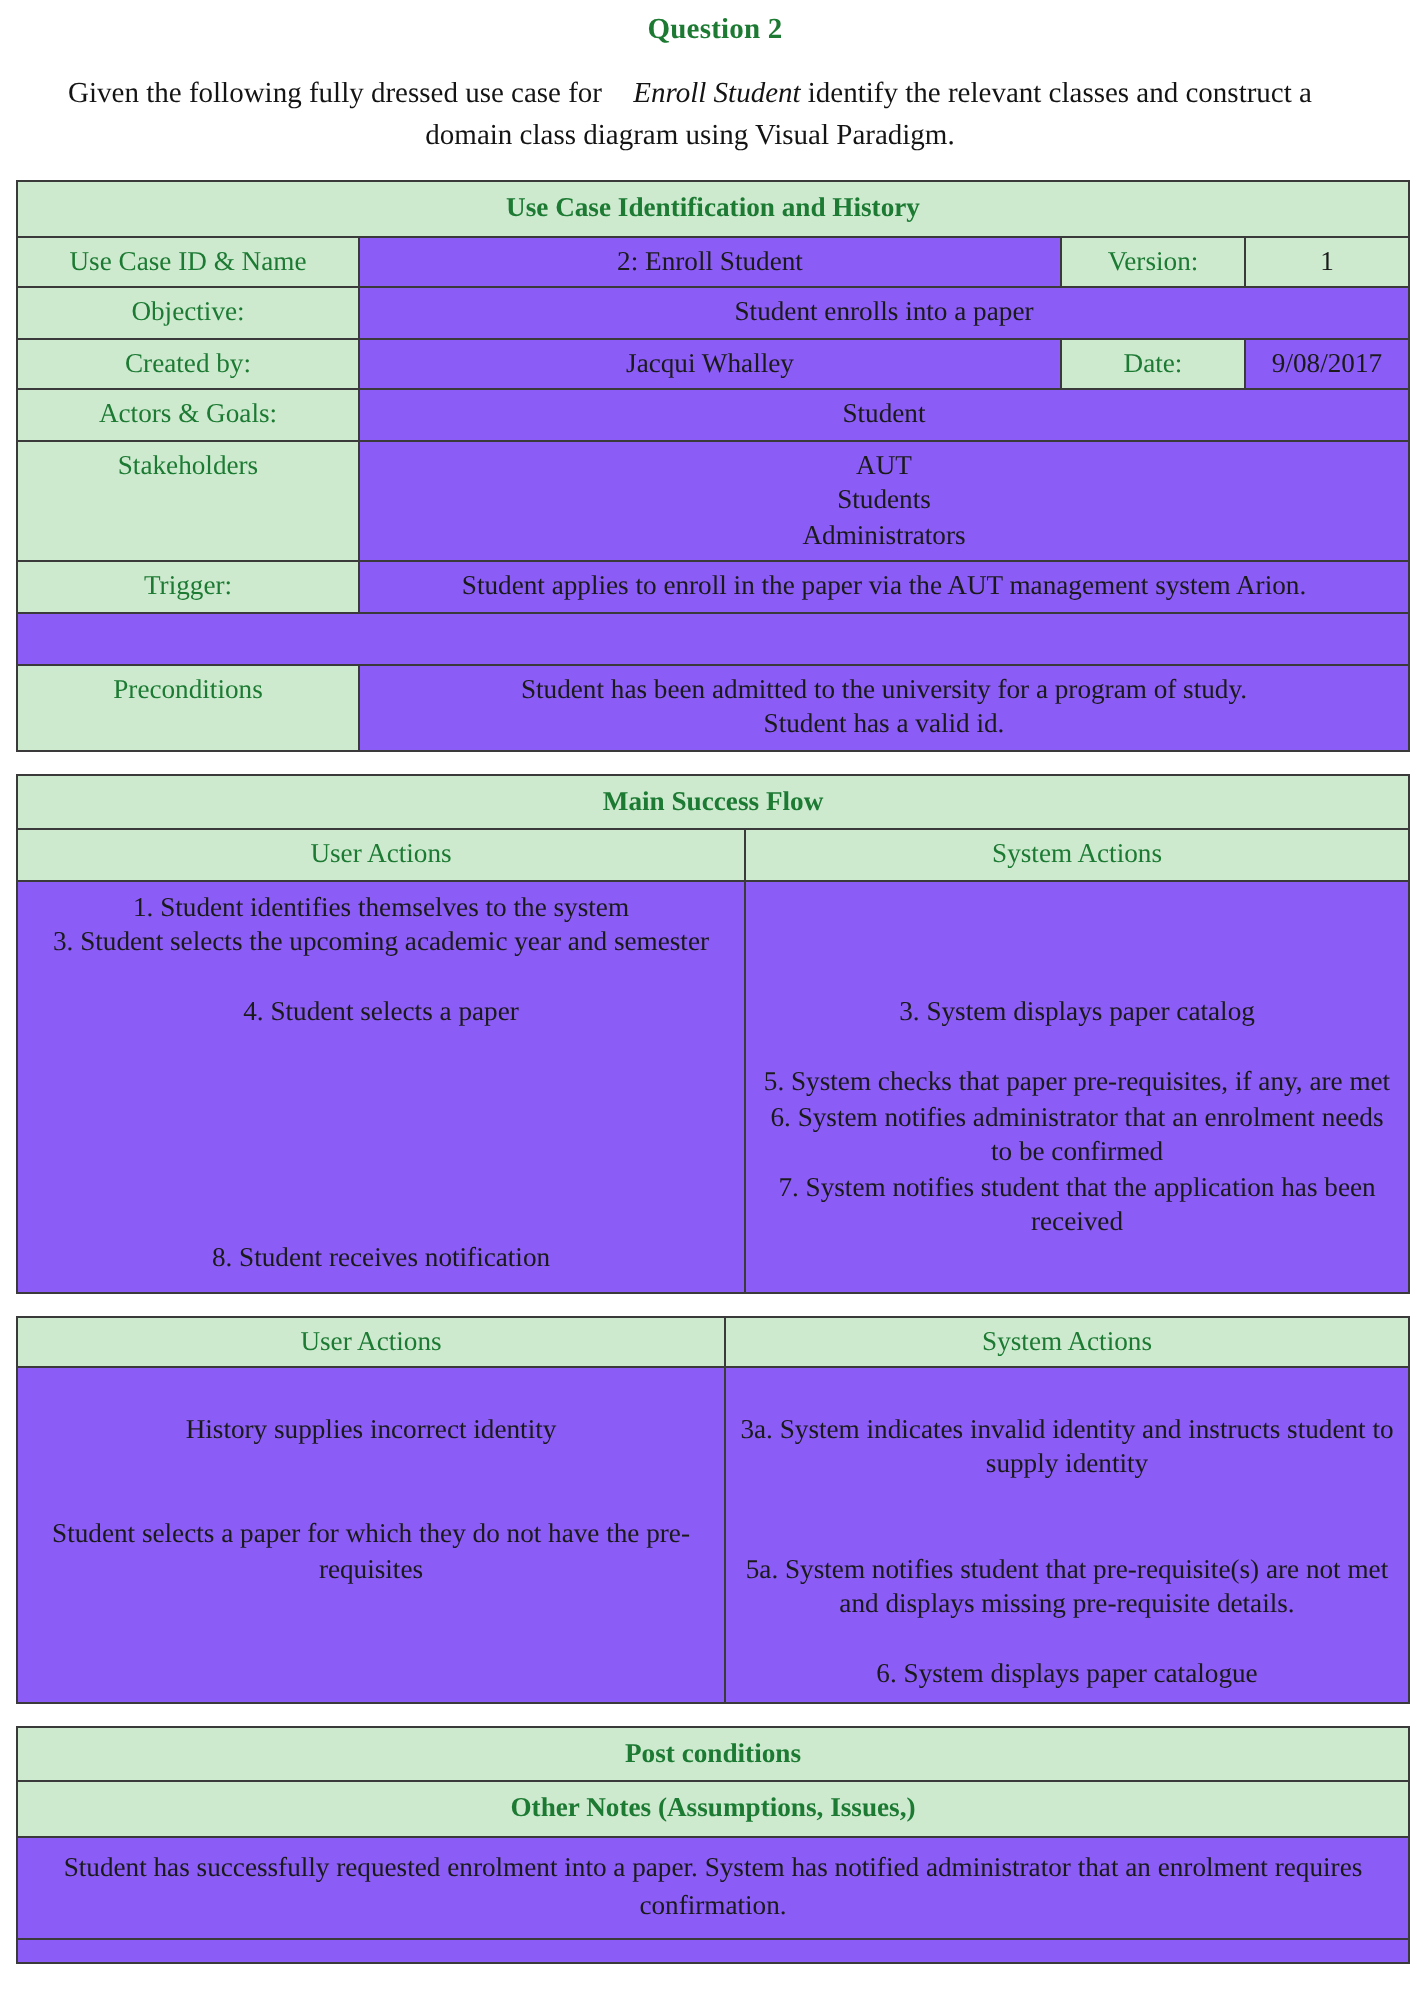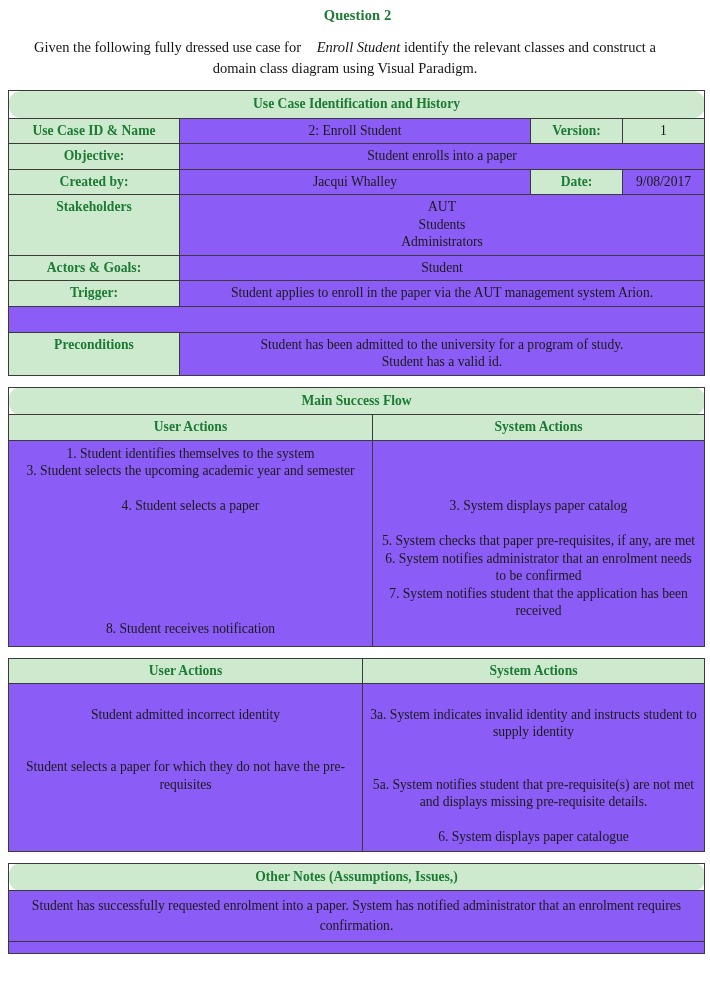--- a/index.html
+++ b/index.html
@@ -54,26 +54,25 @@
     font-size: 13.6px;
     line-height: 17.5px;
     background: #8b5cf6;
   }
   .hdr {
     background: #cdeacf !important;
     color: #1d7a33;
     font-weight: bold;
     font-size: 14.2px;
     padding: 4px 7px 5px 7px !important;
-    border-radius: 12px;
   }
   .lbl {
     background: #cdeacf !important;
     color: #1d7a33;
-    font-weight: bold;
+    font-weight: normal;
     font-size: 13.6px;
   }
   .greenval {
     background: #cdeacf !important;
   }
   .val {
     background: #ffffff;
   }
   .blankrow td {
     height: 18px;
@@ -134,32 +133,32 @@
         <td class="lbl">Objective:</td>
         <td class="val" colspan="3">Student enrolls into a paper</td>
       </tr>
       <tr>
         <td class="lbl">Created by:</td>
         <td class="val">Jacqui Whalley</td>
         <td class="lbl">Date:</td>
         <td class="val">9/08/2017</td>
       </tr>
       <tr>
+        <td class="lbl">Actors &amp; Goals:</td>
+        <td class="val" colspan="3">Student</td>
+      </tr>
+      <tr>
         <td class="lbl">Stakeholders</td>
         <td class="val" colspan="3">
           <span class="wrapline">AUT</span>
           <span class="wrapline">Students</span>
           <span class="wrapline">Administrators</span>
         </td>
       </tr>
       <tr>
-        <td class="lbl">Actors &amp; Goals:</td>
-        <td class="val" colspan="3">Student</td>
-      </tr>
-      <tr>
         <td class="lbl">Trigger:</td>
         <td class="val" colspan="3">Student applies to enroll in the paper via the AUT management system Arion.</td>
       </tr>
       <tr class="blankrow">
         <td colspan="4">&nbsp;</td>
       </tr>
       <tr>
         <td class="lbl">Preconditions</td>
         <td class="val" colspan="3">
           <span class="wrapline">Student has been admitted to the university for a program of study.</span>
@@ -220,21 +219,21 @@
       <col style="width:342px">
     </colgroup>
     <tbody>
       <tr>
         <td class="lbl">User Actions</td>
         <td class="lbl">System Actions</td>
       </tr>
       <tr>
         <td class="val flowcell" style="height:136px">
           <span class="gapline"></span>
-          <span class="wrapline">Student admitted incorrect identity</span>
+          <span class="wrapline">History supplies incorrect identity</span>
           <span class="gapline"></span>
           <span class="gapline"></span>
           <span class="wrapline">Student selects a paper for which they do not have the pre-requisites</span>
         </td>
         <td class="val flowcell">
           <span class="gapline"></span>
           <span class="wrapline">3a. System indicates invalid identity and instructs student to supply identity</span>
           <span class="gapline"></span>
           <span class="gapline"></span>
           <span class="wrapline">5a. System notifies student that pre-requisite(s) are not met and displays missing pre-requisite details.</span>
@@ -245,20 +244,23 @@
     </tbody>
   </table>
 
   <div class="spacer"></div>
 
   <table class="ucTable">
     <colgroup>
         <col style="width:696px">
       </colgroup>
     <tbody>
+      <tr>
+        <td class="hdr">Post conditions</td>
+      </tr>
       <tr>
         <td class="hdr">Other Notes (Assumptions, Issues,)</td>
       </tr>
       <tr>
         <td class="val" style="line-height:19.5px;padding:5px 7px 6px 7px">Student has successfully requested enrolment into a paper. System has notified administrator that an enrolment requires confirmation.</td>
       </tr>
       <tr>
         <td class="val" style="padding:5px 7px 6px 7px">
           
           

